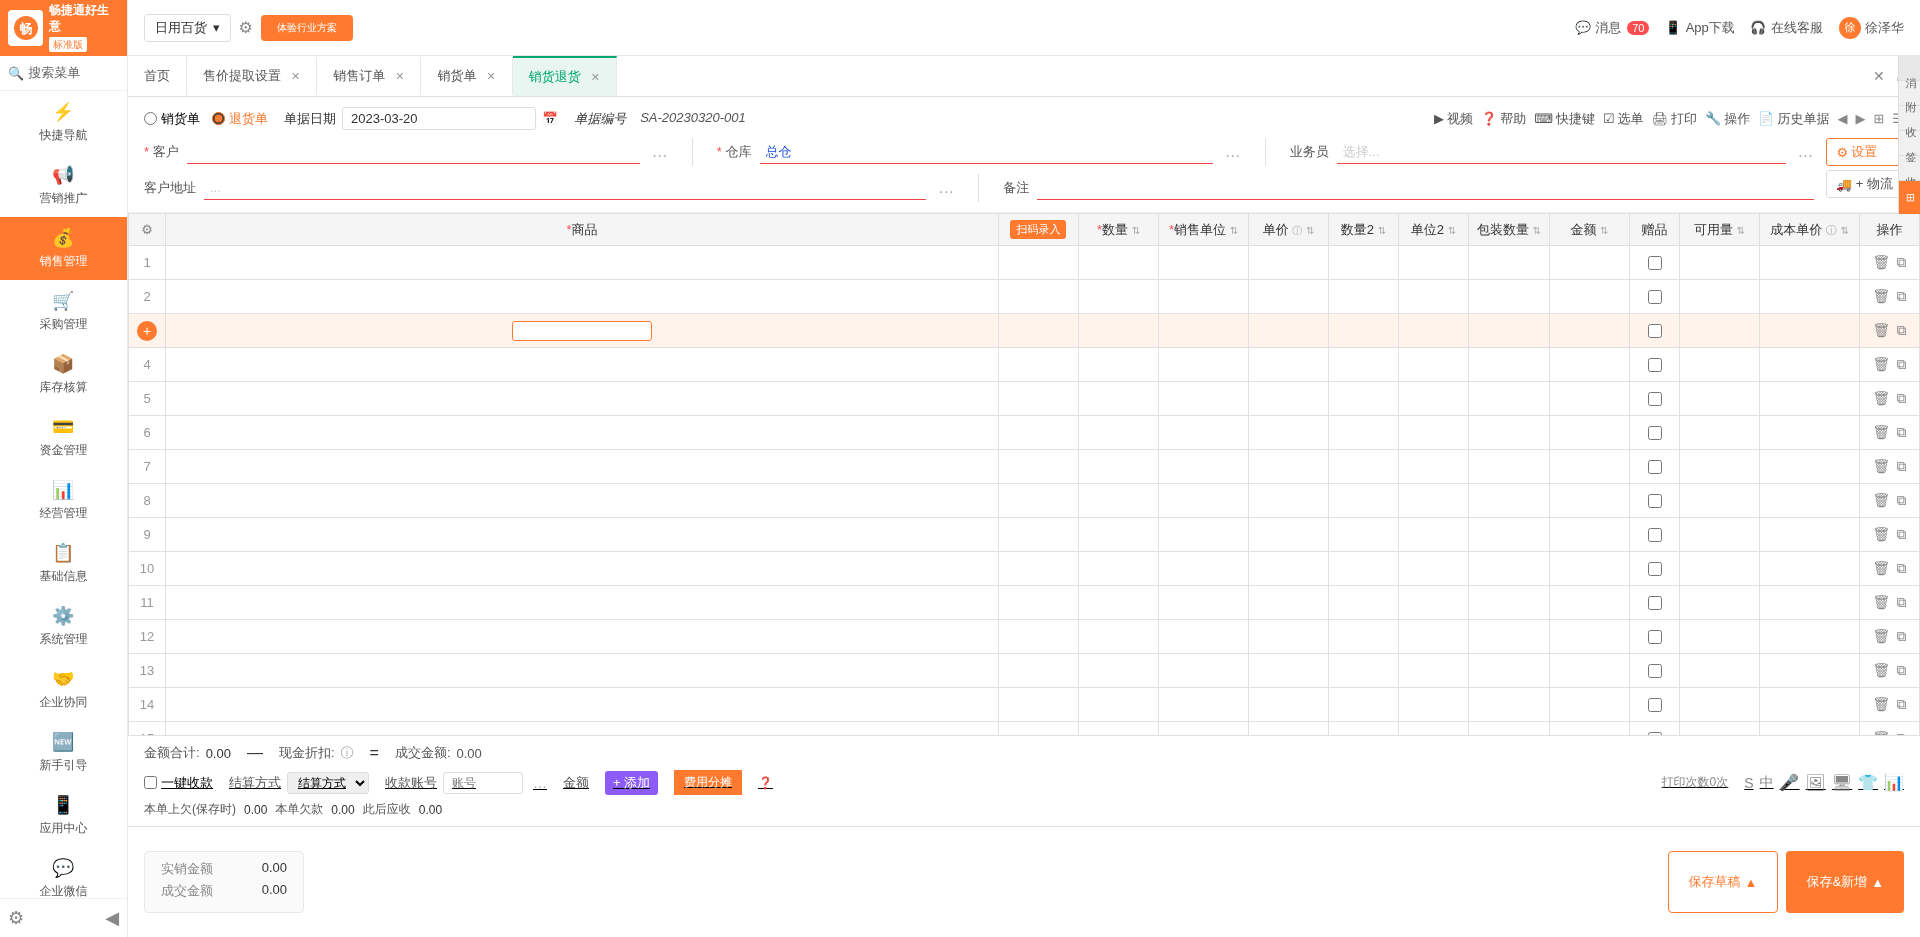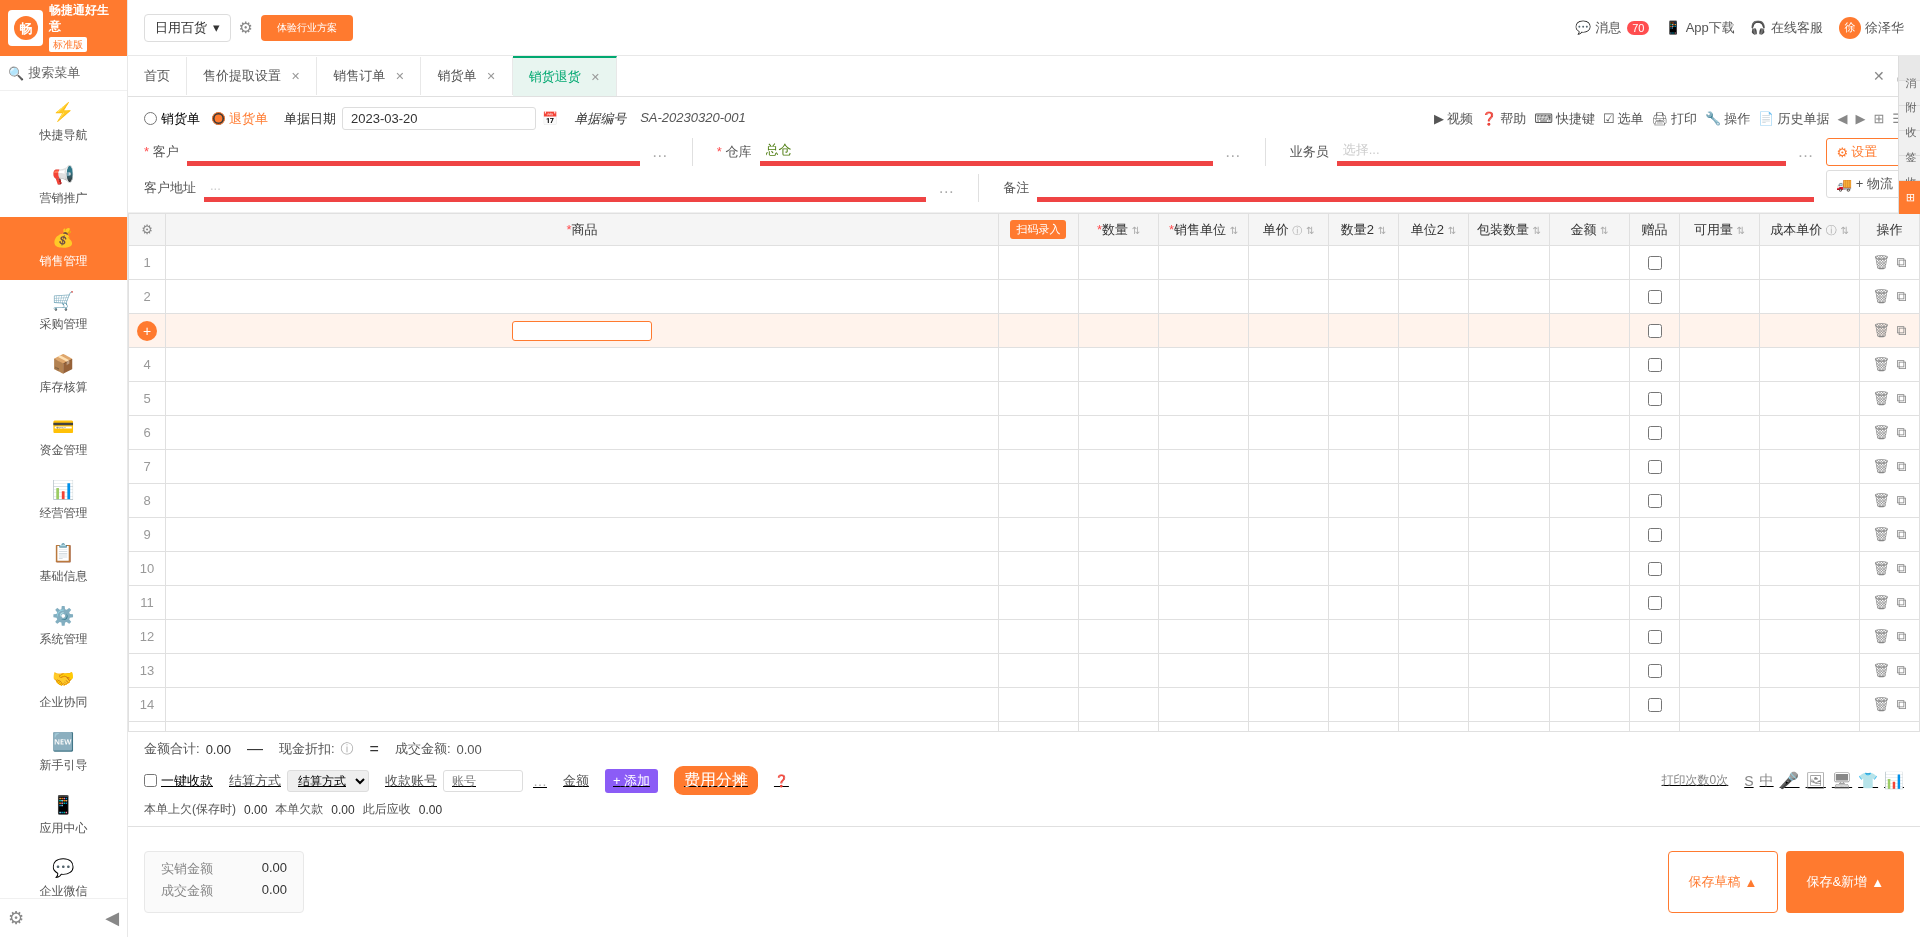--- a/index.html
+++ b/index.html
@@ -56,21 +56,21 @@
 
     .form-date { display: flex; align-items: center; gap: 6px; color: #333; font-size: 13px; }
     .form-date input { border: 1px solid #ddd; border-radius: 3px; padding: 3px 8px; font-size: 13px; color: #333; }
     .form-serial { display: flex; gap: 14px; color: #333; font-size: 13px; font-style: italic; }
 
     .form-toolbar { display: flex; align-items: center; gap: 8px; margin-left: auto; }
     .toolbar-btn { display: flex; align-items: center; gap: 3px; color: #555; cursor: pointer; font-size: 12px; }
     .field-group { display: flex; align-items: center; gap: 8px; flex: 1; }
     .field-label { color: #555; white-space: nowrap; font-size: 13px; }
     .field-label.required::before { content: '* '; color: #ff4d4f; }
-    .field-input { flex: 1; border: none; border-bottom: 5px solid #ef4444; padding: 4px 6px; font-size: 13px; outline: none; color: #4d7c0f; min-width: 100px; }
+    .field-input { flex: 1; border: none; border-bottom: 1px solid #ef4444; padding: 4px 6px; font-size: 13px; outline: none; color: #1d4ed8; min-width: 100px; }
     .field-input::placeholder { color: #ccc; }
     .field-dots { color: #aaa; font-size: 16px; cursor: pointer; margin-left: 4px; }
     .field-divider { width: 1px; background: #e0e0e0; height: 28px; margin: 0 8px; }
     .right-btn { display: flex; align-items: center; gap: 3px; border: 1px solid #ddd; border-radius: 3px; padding: 4px 10px; cursor: pointer; background: #fff; font-size: 12px; color: #555; }
     .right-btn.orange { color: #ff7a2f; border-color: #ff7a2f; }
 
     
     .table-container { flex: 1; overflow: auto; margin: 0 0; }
     table { width: 100%; border-collapse: collapse; font-size: 13px; }
     thead th { background: #f5f5f5; border: 1px solid #e0e0e0; padding: 6px 8px; text-align: center; white-space: nowrap; color: #333; font-weight: 500; position: sticky; top: 0; z-index: 2; }
@@ -86,21 +86,21 @@
 
     
     .bottom-bar { background: #fff; border-top: 1px solid #e0e0e0; padding: 8px 16px; flex-shrink: 0; }
     .bottom-row1 { display: flex; align-items: center; gap: 16px; margin-bottom: 8px; }
     .bottom-row2 { display: flex; align-items: center; gap: 16px; text-decoration: underline; }
     .bottom-field { display: flex; align-items: center; gap: 6px; font-size: 13px; color: #555; }
     .bottom-field input { border: 1px solid #ddd; border-radius: 3px; padding: 3px 8px; font-size: 13px; width: 80px; }
     .bottom-minus { color: #333; font-size: 16px; }
     .bottom-eq { color: #333; font-size: 16px; }
     .bottom-checkbox { display: flex; align-items: center; gap: 4px; }
-    .expense-btn { background: #ff7a2f; color: #fff; border: none; border-radius: 9px; padding: 4px 10px; cursor: pointer; font-size: 16px; }
+    .expense-btn { background: #ff7a2f; color: #fff; border: none; border-radius: 0; padding: 4px 10px; cursor: pointer; font-size: 12px; }
     .add-btn-sm { background: #8b5cf6; color: #fff; border: none; border-radius: 3px; padding: 3px 8px; cursor: pointer; font-size: 12px; }
     .help-icon { color: #aaa; cursor: pointer; font-size: 12px; }
 
     
     .footer-btns { background: #fff; border-top: 1px solid #e0e0e0; padding: 24px 16px; display: flex; justify-content: flex-end; gap: 8px; flex-shrink: 0; }
     .summary-row { display: flex; justify-content: space-between; gap: 24px; margin-bottom: 4px; }
     .summary-label { color: #888; }
     .summary-value { color: #333; font-weight: 500; }
 
     .save-draft-btn { background: #fff; border: 1px solid #ff7a2f; color: #ff7a2f; border-radius: 4px; padding: 8px 20px; cursor: pointer; font-size: 13px; display: flex; align-items: center; gap: 4px; }

